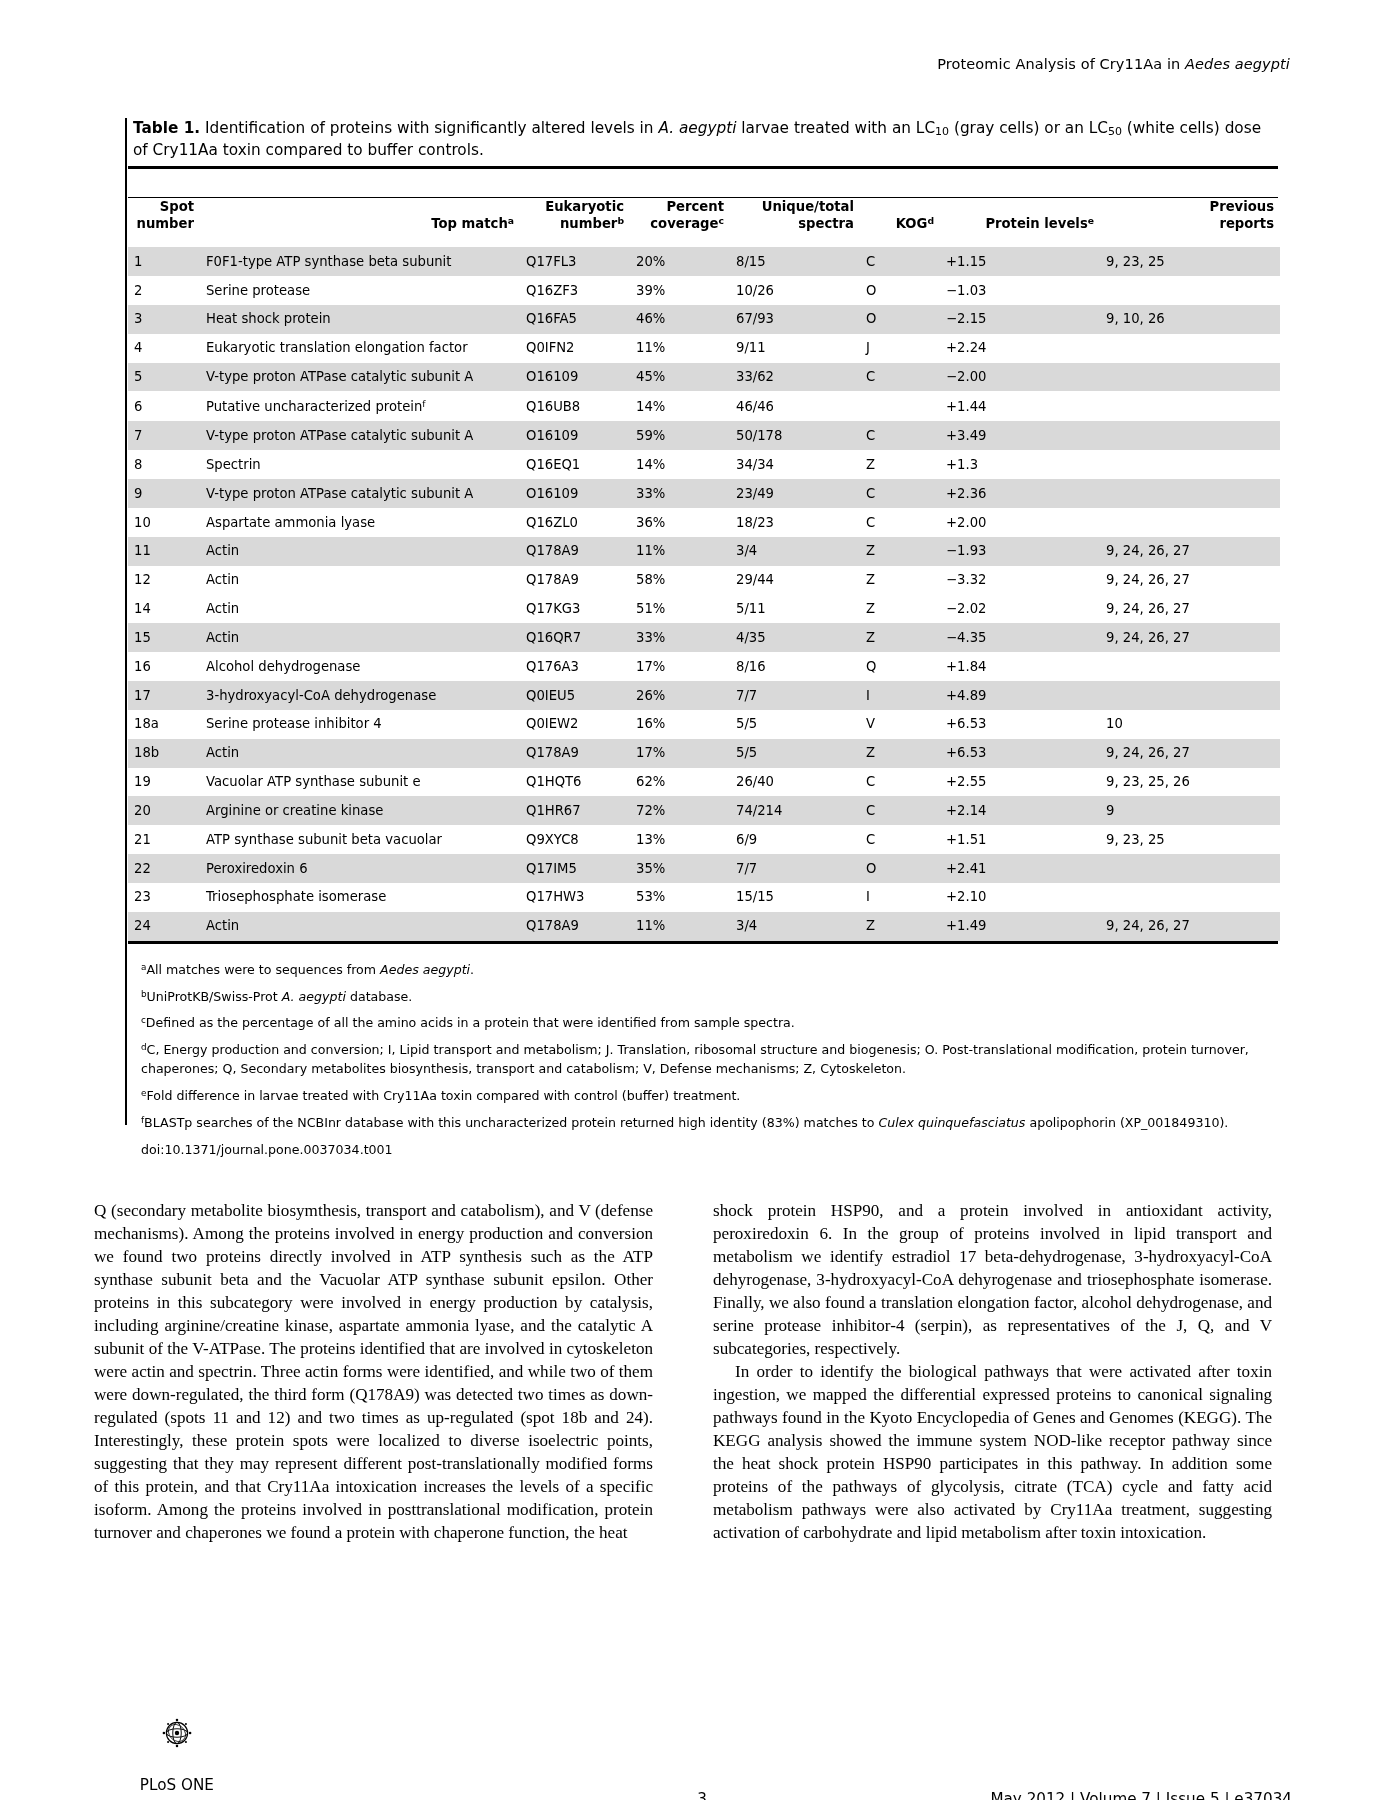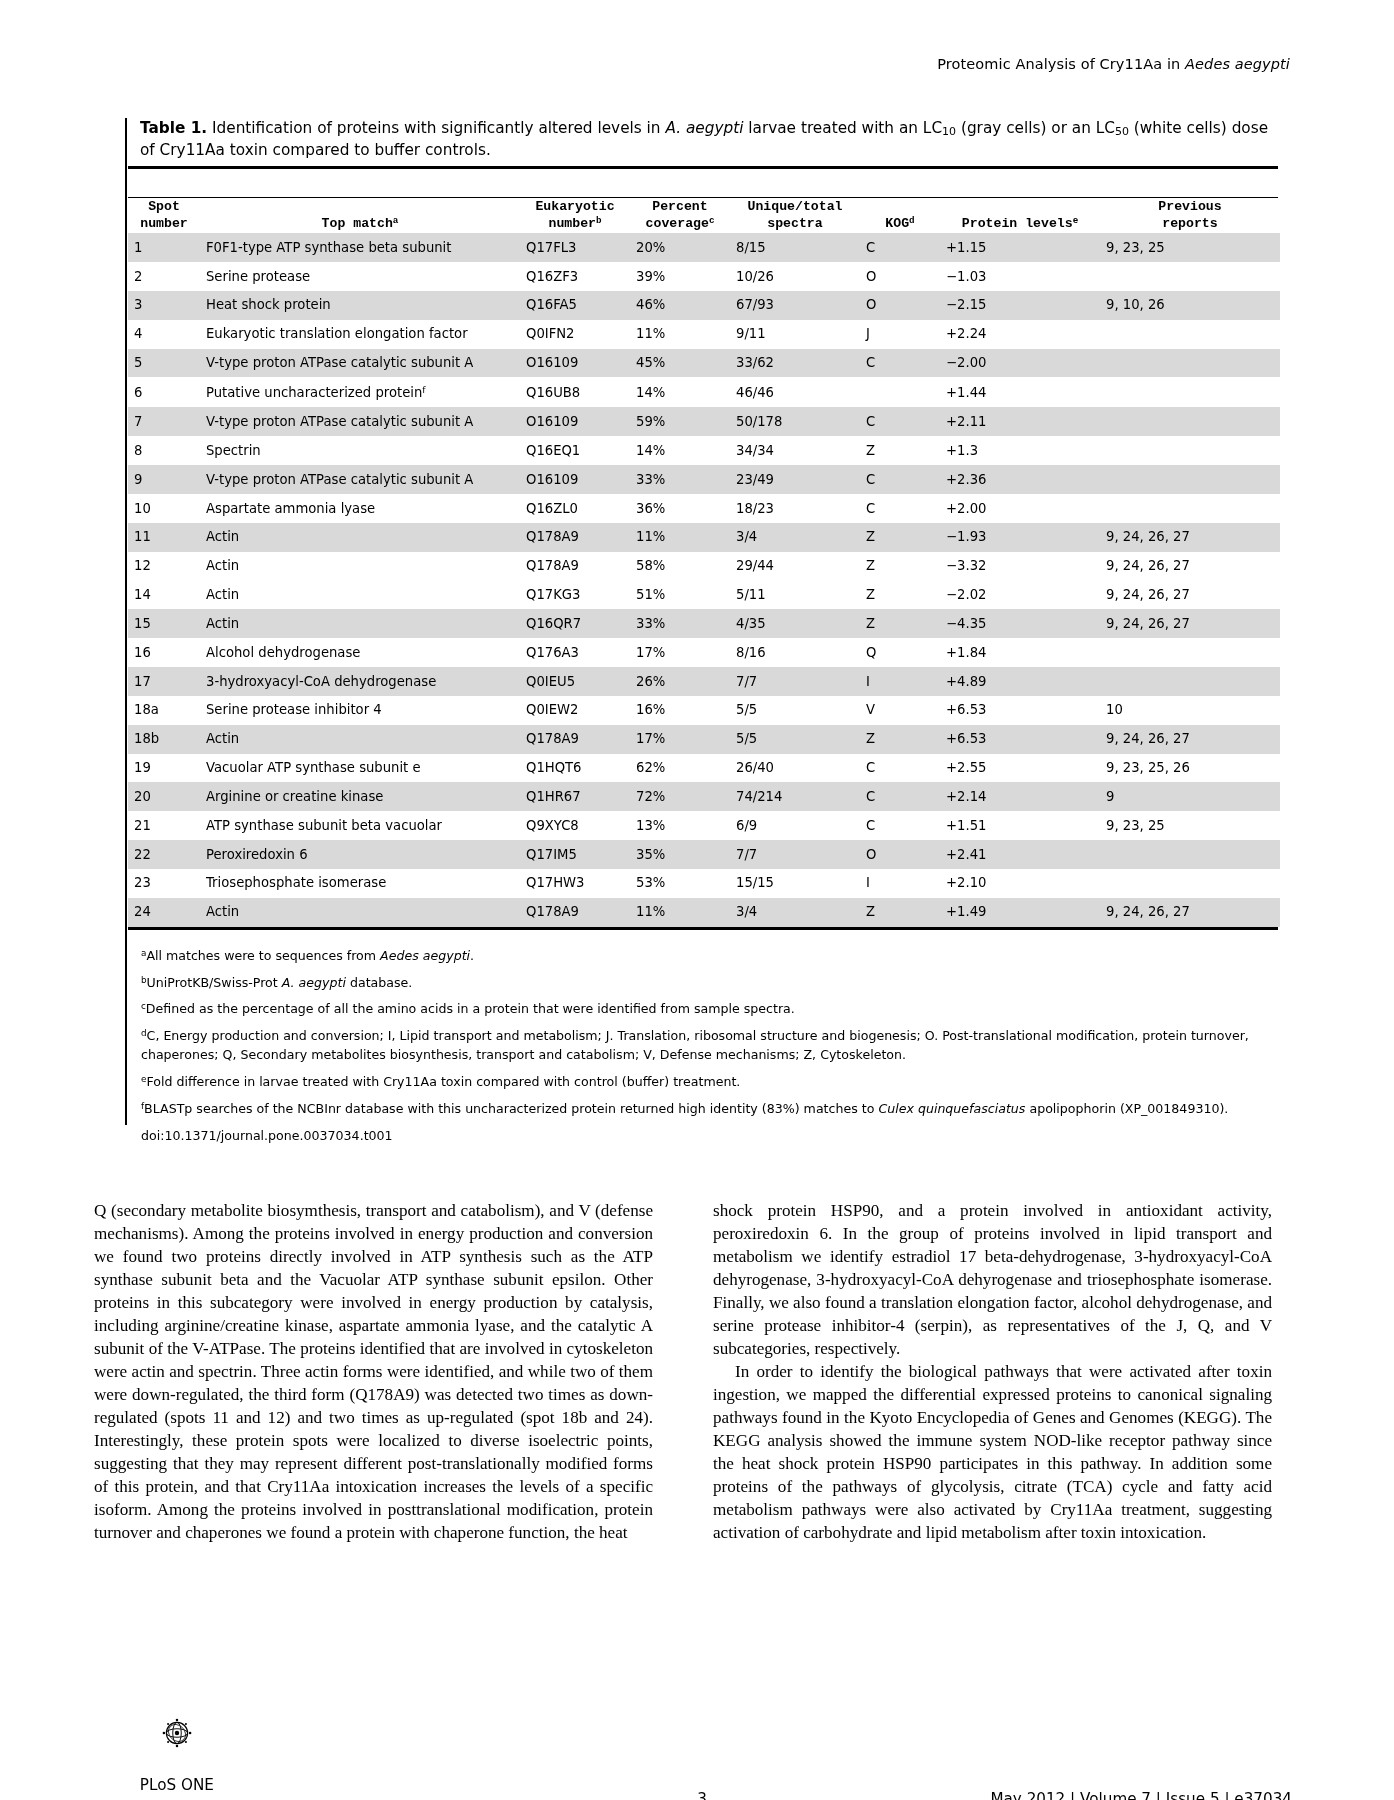--- a/index.html
+++ b/index.html
@@ -40,47 +40,46 @@
     left: -1px;
     top: 0;
     width: 2px;
     background: #000;
   }
 
   .table-caption {
     font-family: "DejaVu Sans", sans-serif;
     font-size: 15.3px;
     line-height: 1.42;
-    padding-left: 14px;
+    padding-left: 7px;
     padding-bottom: 4px;
   }
   .table-caption b { font-weight: bold; }
   .table-caption i { font-style: italic; }
   sub { font-size: .72em; vertical-align: -0.22em; }
   sup { font-size: .70em; vertical-align: .45em; }
 
   .rule-heavy { height: 3px; background: #000; margin-left: 2px; }
   .rule-thin  { height: 1px; background: #000; margin-left: 2px; }
   .gap-after-heavy { height: 28px; }
 
   table.main {
     border-collapse: collapse;
     width: 100%;
     margin-left: 2px;
     font-family: "DejaVu Sans", sans-serif;
     font-size: 13.2px;
   }
   table.main th {
     font-weight: bold;
-    text-align: center;
+    text-align: right;
     vertical-align: bottom;
-    padding: 0 6px 1px 6px;
+    padding: 0 6px 15px 6px;
     line-height: 1.3;
     white-space: pre-line;
-    font-family: Liberation Mono, monospace;
   }
   table.main td {
     padding: 6.5px 6px;
     vertical-align: middle;
     line-height: 1.2;
   }
   tr.shaded td { background: #d9d9d9; }
   tr.plain td  { background: #ffffff; }
 
   
@@ -239,21 +238,21 @@
           <td>+1.44</td>
           <td></td>
         </tr>
         <tr class="shaded">
           <td>7</td>
           <td>V-type proton ATPase catalytic subunit A</td>
           <td>O16109</td>
           <td>59%</td>
           <td>50/178</td>
           <td>C</td>
-          <td>+2.11</td>
+          <td>+3.49</td>
           <td></td>
         </tr>
         <tr class="plain">
           <td>8</td>
           <td>Spectrin</td>
           <td>Q16EQ1</td>
           <td>14%</td>
           <td>34/34</td>
           <td>Z</td>
           <td>+1.3</td>

